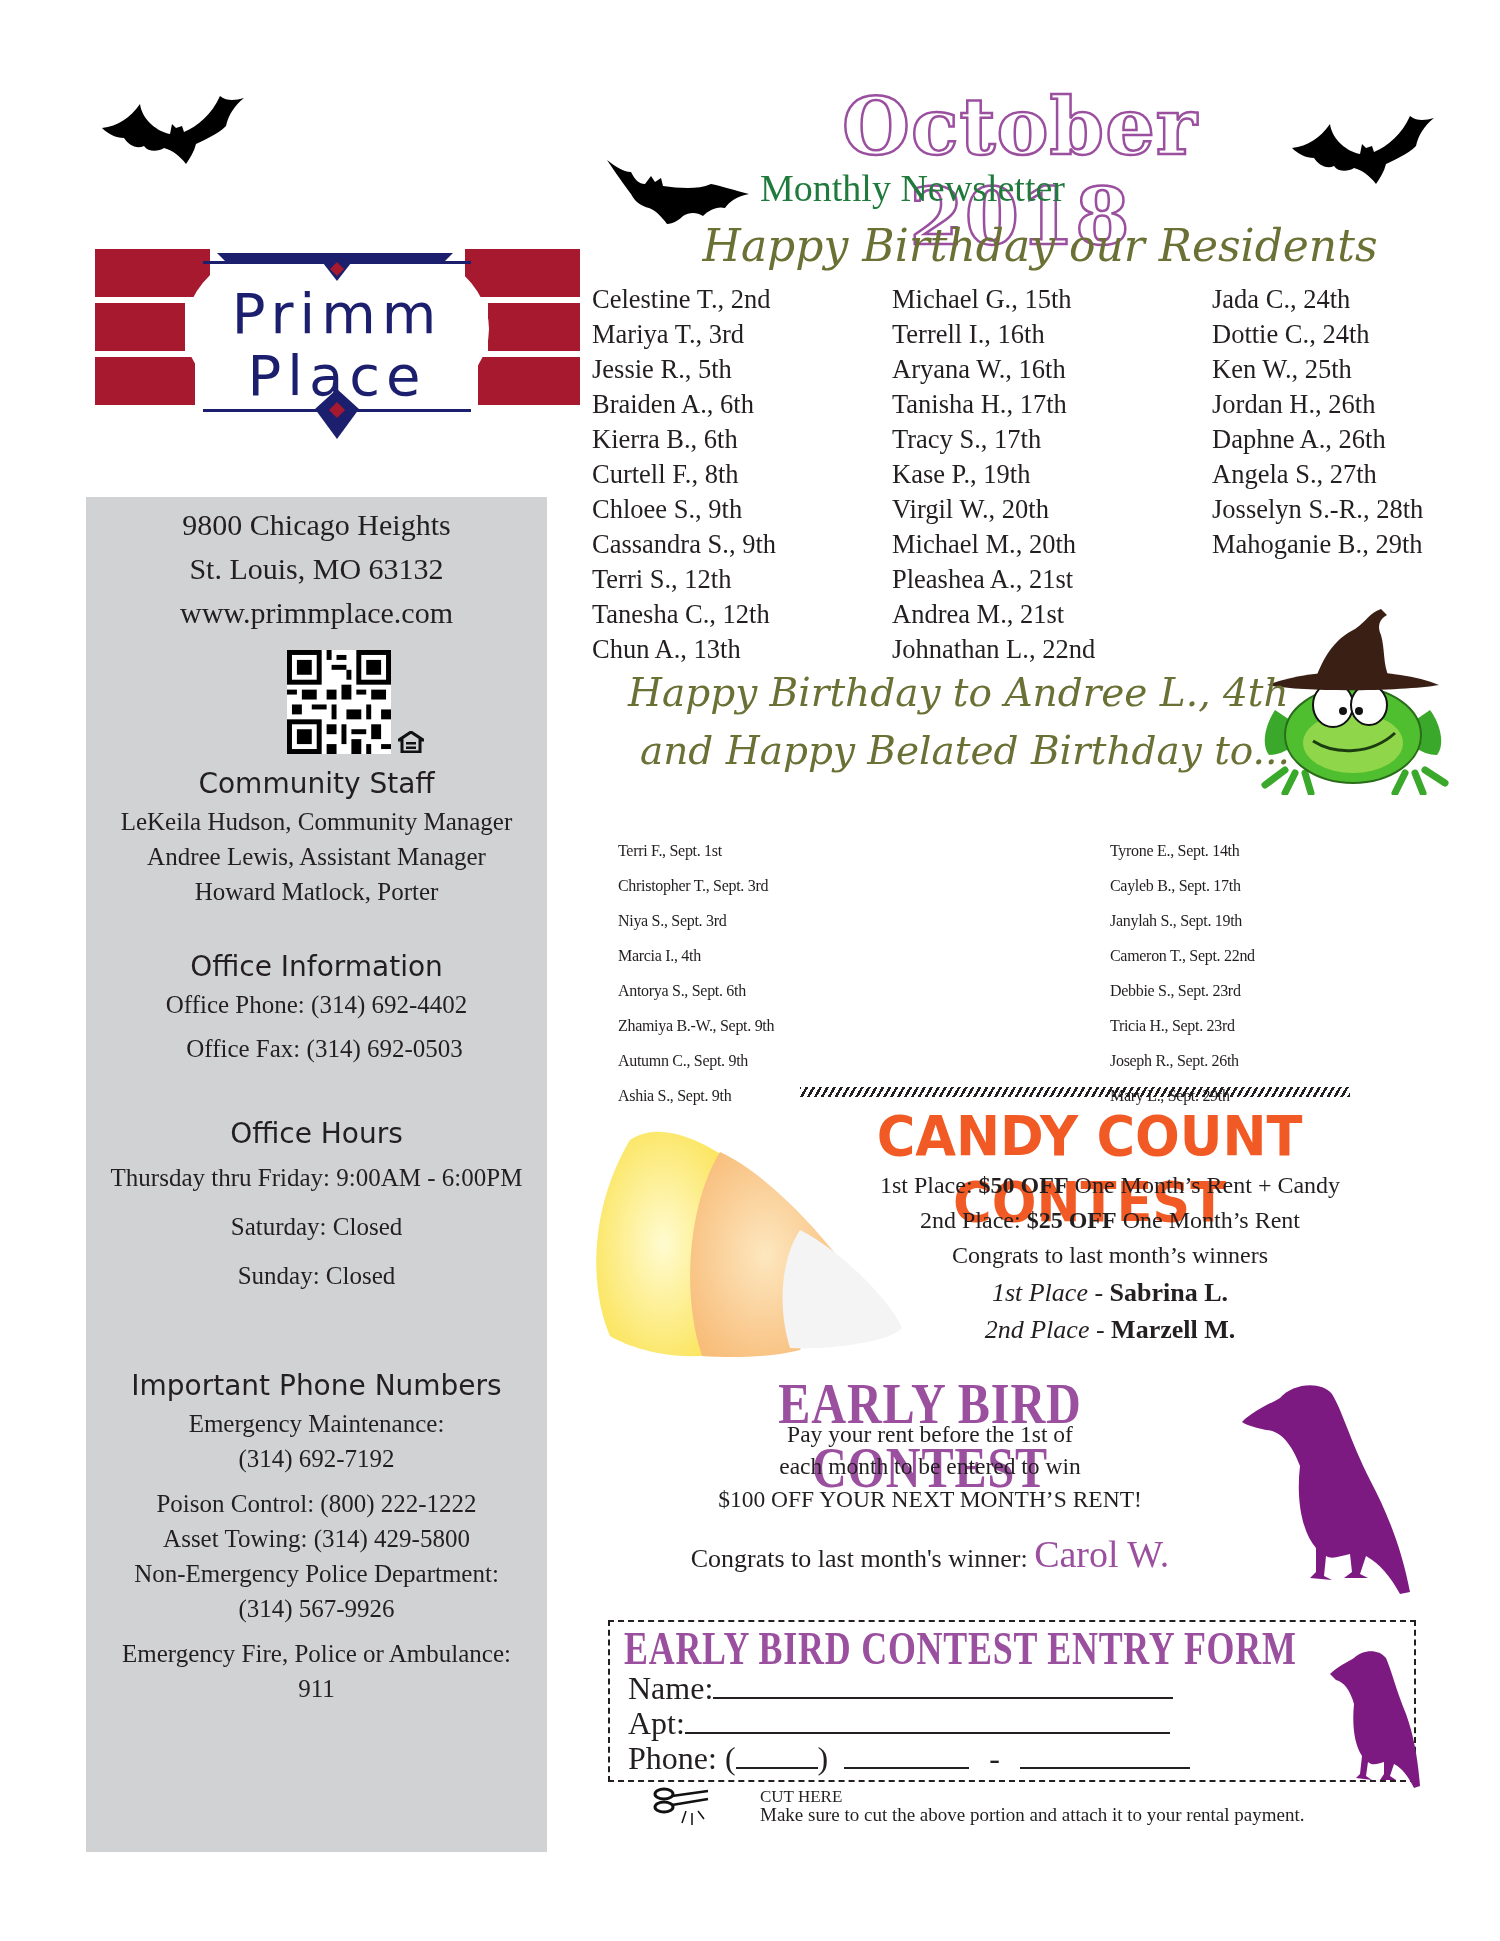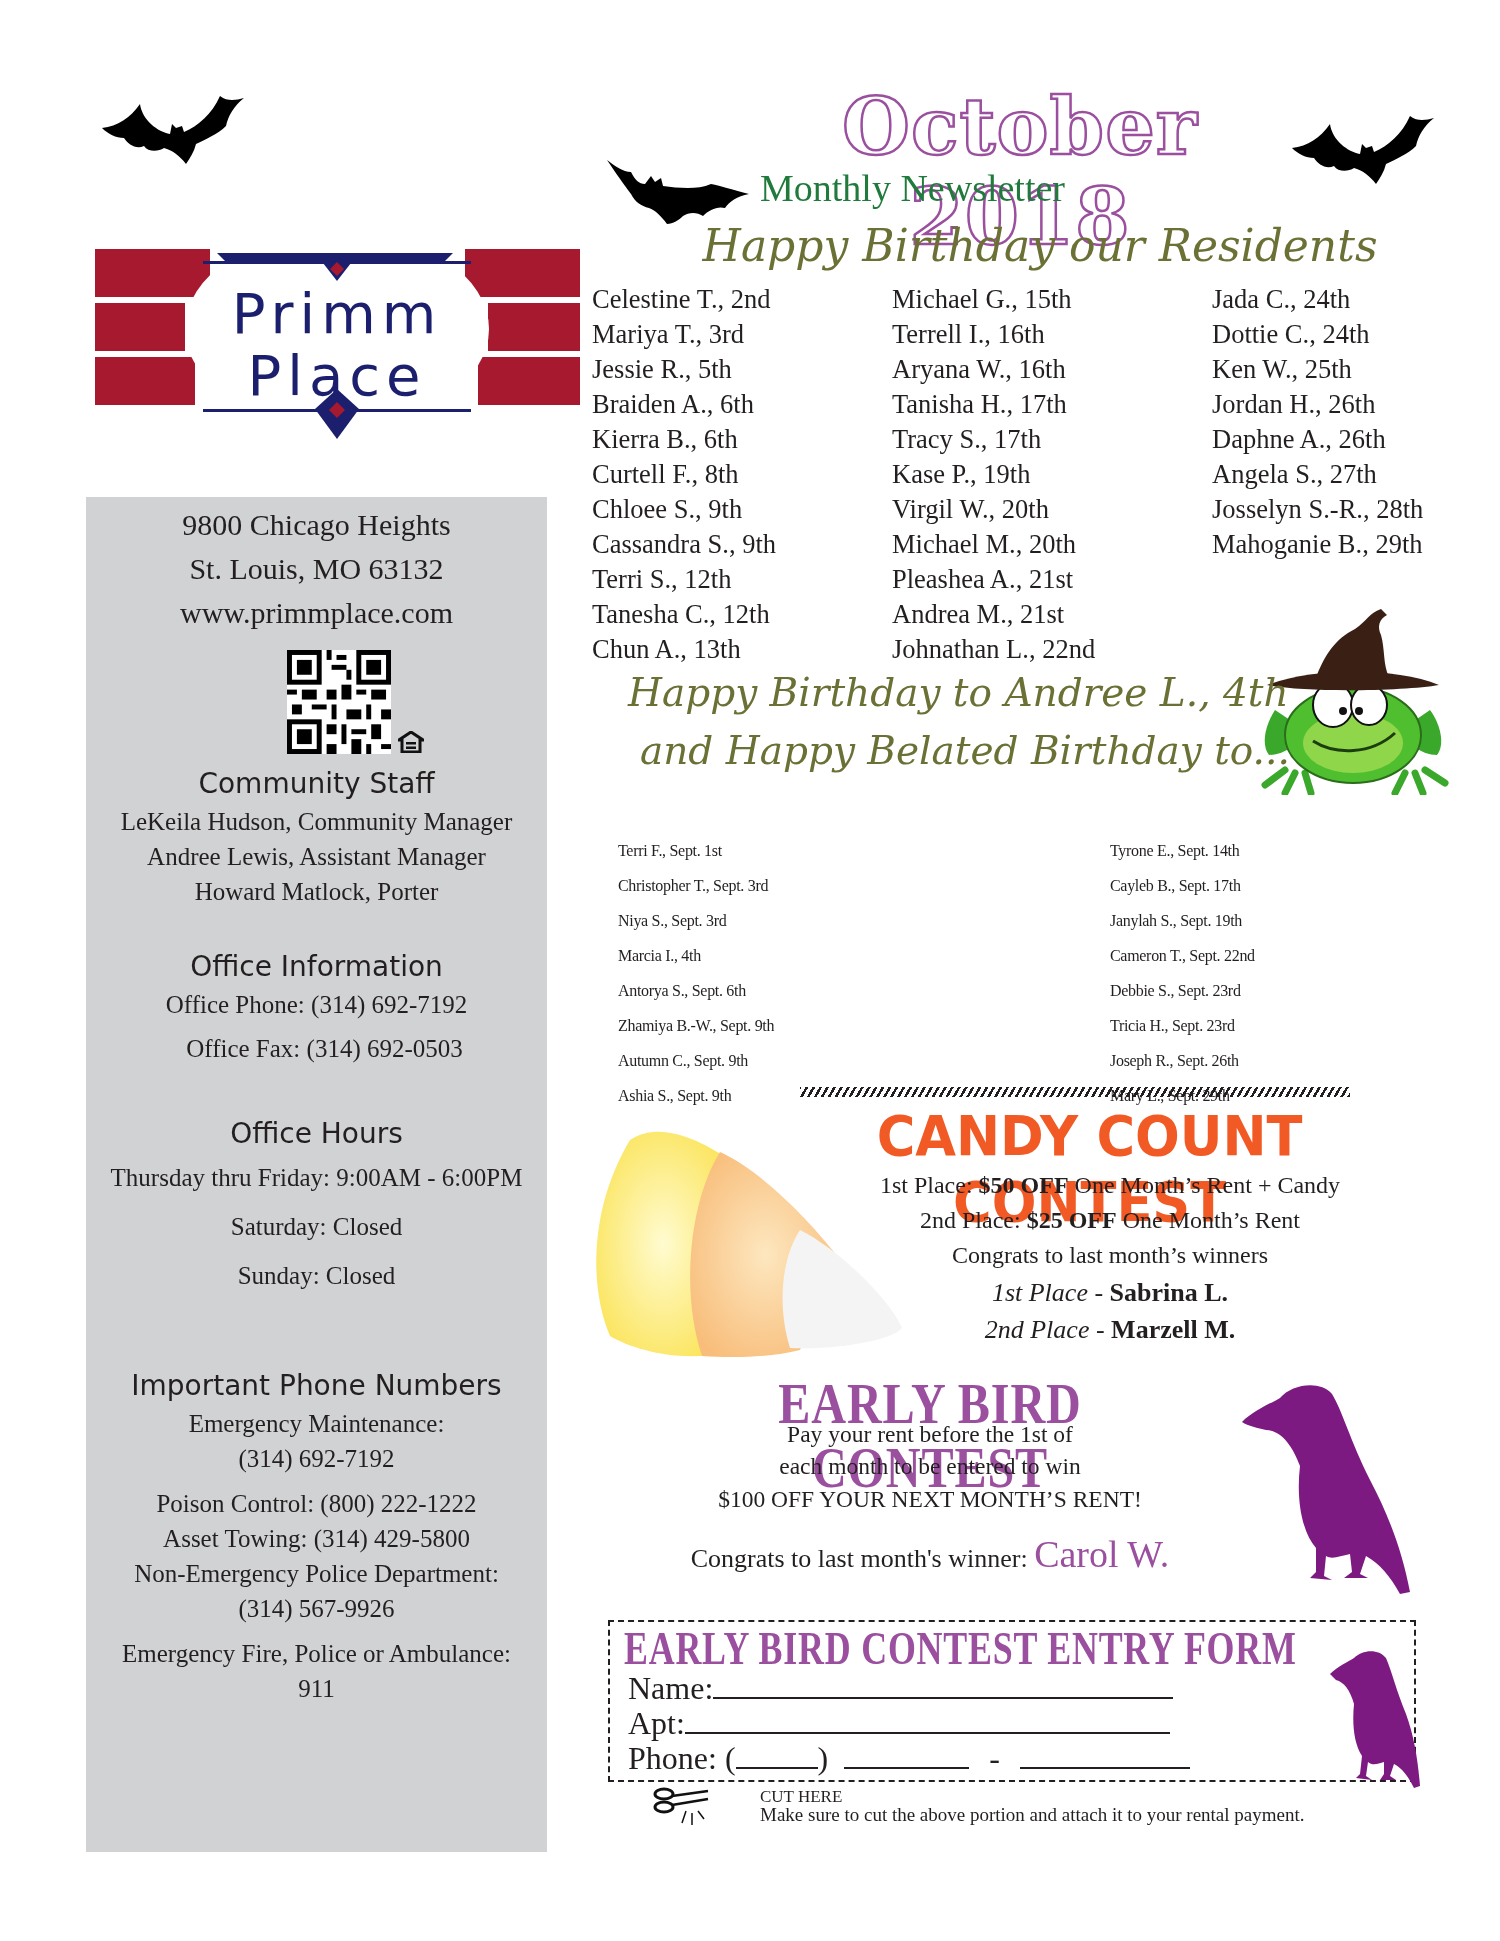--- a/index.html
+++ b/index.html
@@ -300,21 +300,21 @@
   <rect x="8" y="11" width="10" height="2.5" fill="#111"></rect>
     <rect x="8" y="15.5" width="10" height="2.5" fill="#111"></rect>
 </svg>
 
 <div class="side-center side-h" style="top:767px">Community Staff</div>
 <div class="side-center side-t" style="top:808px">LeKeila Hudson, Community Manager</div>
 <div class="side-center side-t" style="top:843px">Andree Lewis, Assistant Manager</div>
 <div class="side-center side-t" style="top:878px">Howard Matlock, Porter</div>
 
 <div class="side-center side-h" style="top:950px">Office Information</div>
-<div class="side-center side-t" style="top:991px">Office Phone: (314) 692-7192</div>
+<div class="side-center side-t" style="top:991px">Office Phone: (314) 692-4402</div>
 <div class="side-center side-t" style="top:1035px;padding-left:16px;box-sizing:border-box">Office Fax: (314) 692-0503</div>
 
 <div class="side-center side-h" style="top:1117px">Office Hours</div>
 <div class="side-center side-t" style="top:1164px">Thursday thru Friday: 9:00AM - 6:00PM</div>
 <div class="side-center side-t" style="top:1213px">Saturday: Closed</div>
 <div class="side-center side-t" style="top:1262px">Sunday: Closed</div>
 
 <div class="side-center side-h" style="top:1369px">Important Phone Numbers</div>
 <div class="side-center side-t" style="top:1410px">Emergency Maintenance:</div>
 <div class="side-center side-t" style="top:1445px">(314) 692-7192</div>

